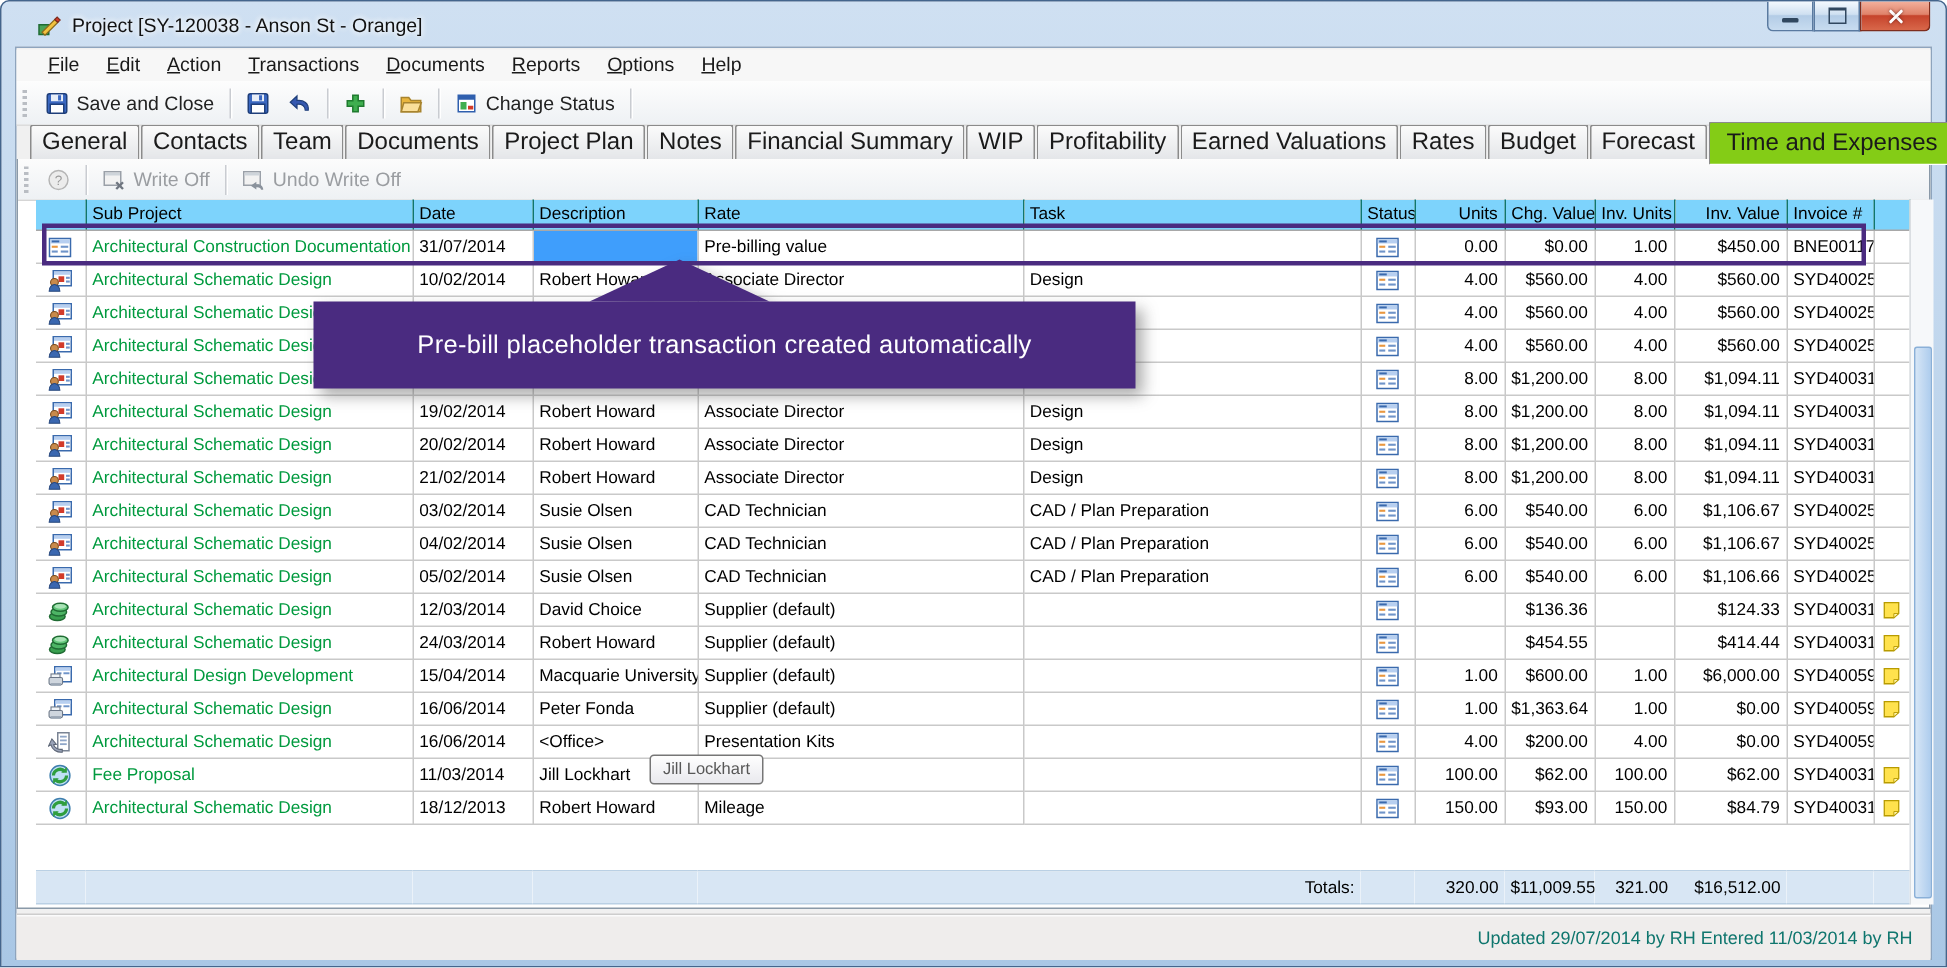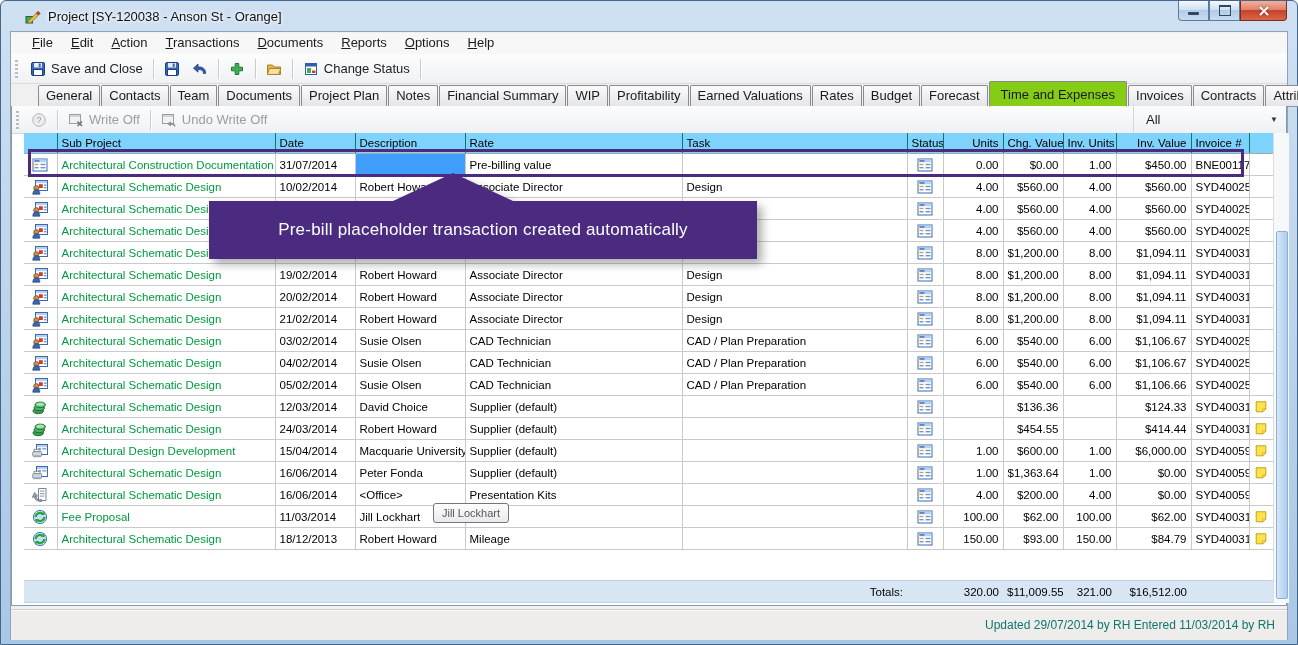--- a/index.html
+++ b/index.html
@@ -24,21 +24,21 @@
   .menubar{position:absolute;left:0;right:0;top:1px;height:21px;background:#f7f7f7;display:flex;align-items:flex-start;padding-left:12px;font-size:13px;color:#1a1a1a;}
   .menu-item{padding:2px 9px;cursor:default;}
   .menu-item u{text-decoration:underline;}
   
   .toolbar{position:absolute;left:0;right:0;top:22px;height:29px;background:linear-gradient(#fdfdfd,#eef1f4);border-bottom:1px solid #dcdcdc;display:flex;align-items:center;font-size:13px;color:#222;}
   .grip{width:3px;height:18px;margin:0 6px 0 4px;background:repeating-linear-gradient(to bottom,#b9bdc3 0 2px,transparent 2px 4px);}
   .tbtn{display:flex;align-items:center;gap:5px;padding:3px 6px;border-radius:2px;}
   .sep{width:1px;height:20px;background:#c9ccd1;margin:0 4px;box-shadow:1px 0 0 #fff;}
   .svgic{width:16px;height:16px;display:block;}
   
-  .tabstrip{position:absolute;left:18px;right:0;top:52px;height:22px;display:flex;align-items:flex-end;padding-left:9px;border-bottom:1px solid #8a99a8;font-size:13px;color:#1a1a1a;}
+  .tabstrip{position:absolute;left:0;right:0;top:52px;height:22px;display:flex;align-items:center;padding-left:9px;border-bottom:1px solid #8a99a8;font-size:16px;color:#1a1a1a;}
   .tab{padding:2px 7px 3px;background:linear-gradient(#fbfbfb,#e3e5e8);border:1px solid #8b8b8b;border-radius:2px 2px 0 0;margin-right:1px;margin-bottom:-1px;border-bottom:1px solid #8a99a8;white-space:nowrap;}
   .tab.active{background:#84cc16;border-bottom:1px solid #fff;padding:5px 11px 4px;z-index:2;}
   
   .panel{position:absolute;left:0;right:0;top:74px;height:500px;background:#fff;border:1px solid #8a99a8;border-top:none;box-sizing:border-box;}
   .filterbar{position:absolute;left:0;right:0;top:0;height:27px;background:linear-gradient(#fcfcfc,#eef1f4);border-bottom:1px solid #d5d5d5;display:flex;align-items:center;font-size:13px;color:#9a9da1;}
   .filterbar .tbtn{color:#9a9da1;}
   .filter-combo{margin-left:auto;display:flex;align-items:center;width:140px;align-self:stretch;border-left:1px solid #d5d5d5;padding-left:12px;color:#1a1a1a;position:relative;}
   .filter-combo .arrow{position:absolute;right:8px;font-size:8px;color:#333;}
   
   .gridwrap{position:absolute;left:12px;top:27px;width:1249px;}
@@ -218,24 +218,20 @@
         <div class="tbtn">
           <span>
               <svg viewBox="0 0 16 16" class="svgic">
                 <rect x="1.5" y="2.5" width="11" height="9" fill="#f2f2f2" stroke="#9aa0a8"></rect>
                 <rect x="2" y="3" width="10" height="2" fill="#ced4da"></rect>
                 <path d="M14.5 14.5c0-2.6-2.1-4-4.6-3.7V9.2L6.2 11.8l3.7 2.6v-1.6c1.9-.2 3.1.6 3.1 1.7z" fill="#8a929c"></path>
               </svg>
             </span>
           <span>Undo Write Off</span>
         </div>
-        <div class="filter-combo">
-          <span>All</span>
-          <span class="arrow">▼</span>
-        </div>
       </div>
 
       <div class="gridwrap">
         <table class="grid-table">
           <colgroup>
             <col style="width:33px">
               <col style="width:218px">
               <col style="width:80px">
               <col style="width:110px">
               <col style="width:217px">

